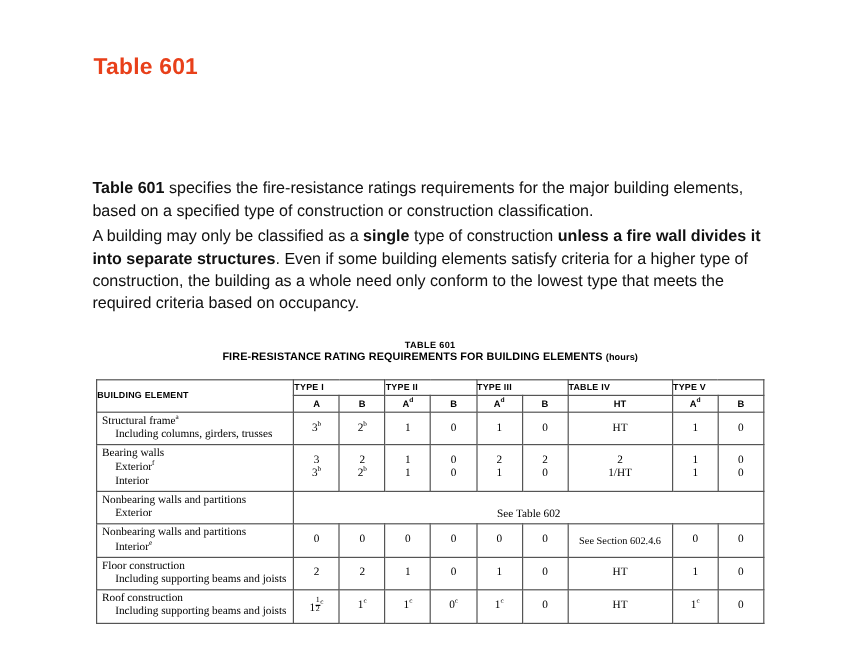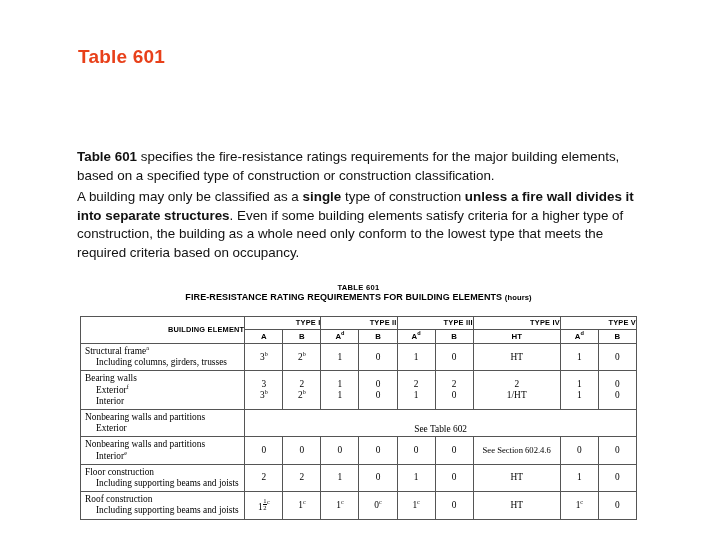--- a/index.html
+++ b/index.html
@@ -88,21 +88,21 @@
   table.code-table th {
     border: 1px solid #555555;
     padding: 0;
     vertical-align: middle;
     font-weight: normal;
   }
   table.code-table .thead-cell {
     font-family: "Liberation Sans", sans-serif;
     font-size: 7.4px;
     font-weight: bold;
-    text-align: right;
+    text-align: left;
     letter-spacing: 0.2px;
     height: 12px;
     line-height: 12px;
   }
   table.code-table .thead-cell.tall {
     height: 26px;
   }
   table.code-table .sub-cell {
     font-family: "Liberation Sans", sans-serif;
     font-size: 7.8px;
@@ -210,21 +210,21 @@
         <col style="width:38px">
           <col style="width:38px">
       </colgroup>
 
       <thead>
         <tr>
           <td rowspan="2" class="thead-cell tall">BUILDING  ELEMENT</td>
           <td colspan="2" class="thead-cell">TYPE I</td>
           <td colspan="2" class="thead-cell">TYPE II</td>
           <td colspan="2" class="thead-cell">TYPE III</td>
-          <td class="thead-cell">TYPE IV</td>
+          <td class="thead-cell">TABLE IV</td>
           <td colspan="2" class="thead-cell">TYPE V</td>
         </tr>
         <tr>
           <td class="sub-cell"><span>A</span><sup></sup></td>
           <td class="sub-cell"><span>B</span><sup></sup></td>
           <td class="sub-cell"><span>A</span><sup>d</sup></td>
           <td class="sub-cell"><span>B</span><sup></sup></td>
           <td class="sub-cell"><span>A</span><sup>d</sup></td>
           <td class="sub-cell"><span>B</span><sup></sup></td>
           <td class="sub-cell"><span>HT</span><sup></sup></td>

